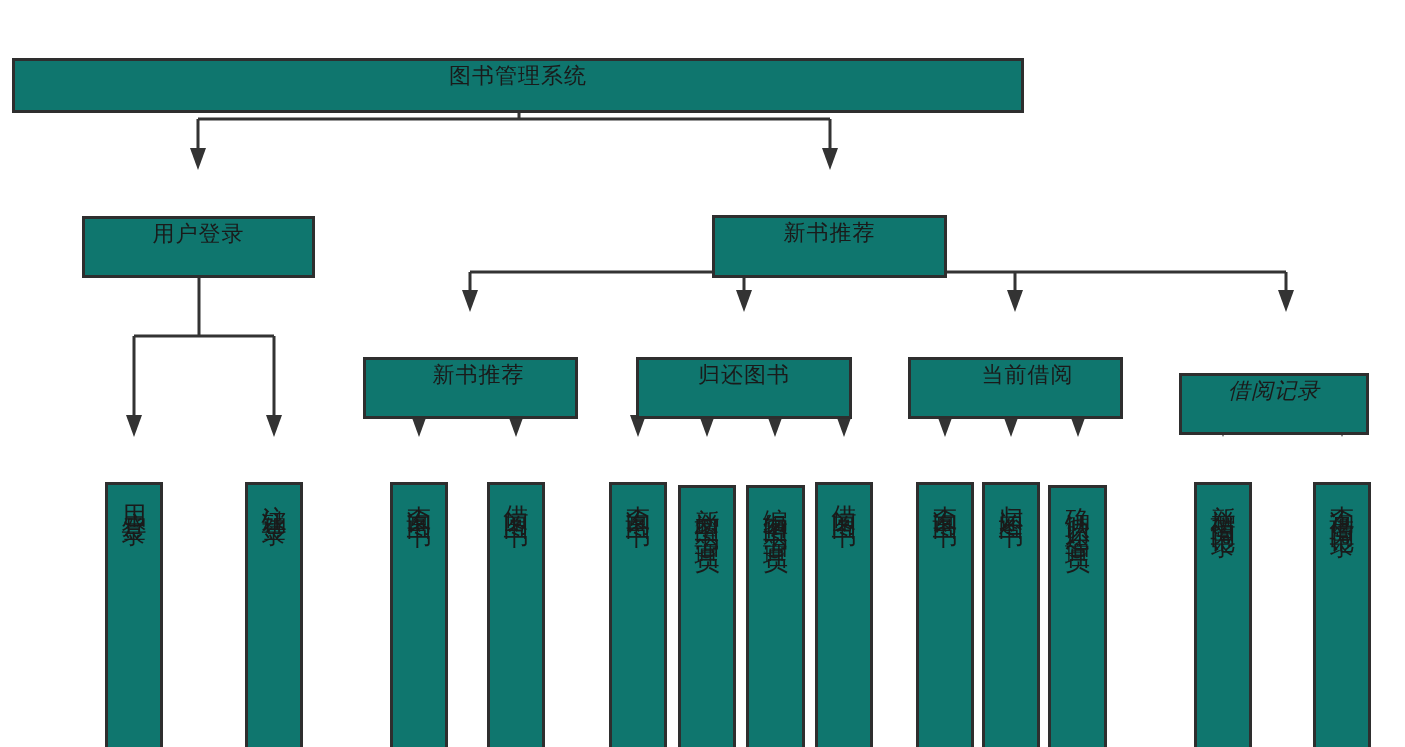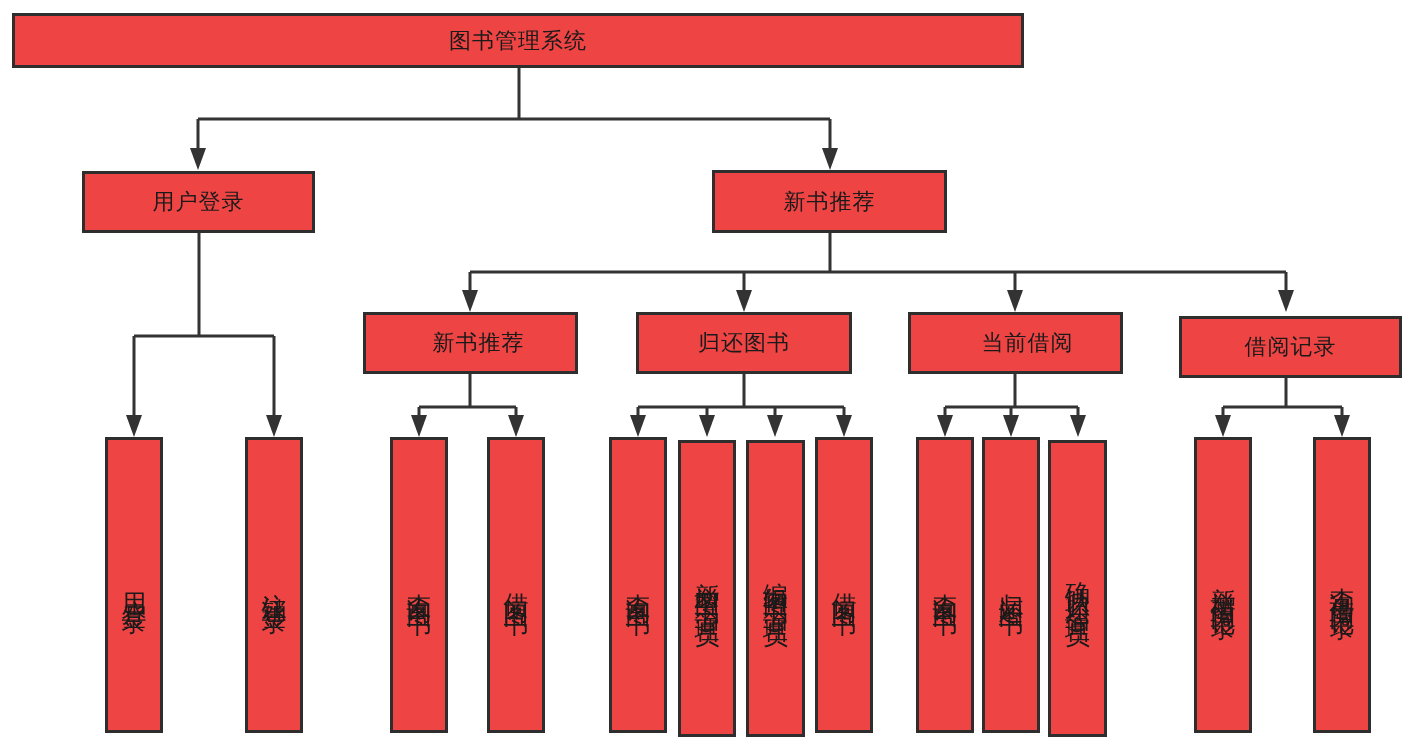--- a/index.html
+++ b/index.html
@@ -8,41 +8,42 @@
     width:1405px;height:747px;
     background:var(--bg,#fff);
     overflow:hidden;
     font-family:"Liberation Sans","DejaVu Sans",sans-serif;
   }
   #connectors{position:absolute;left:0;top:0;z-index:1;}
   .node{
     position:absolute;
     box-sizing:border-box;
     border:3px solid var(--border,#2e2e2e);
-    background:#ef4444;
-    display:flex;align-items:center;justify-content:center;
+    background:#0f766e;
+    display:flex;align-items:flex-start;justify-content:center;
     color:var(--text,#1a1a1a);
     z-index:2;
+    margin-top:45px;
   }
   .node.h{font-size:22px;letter-spacing:1px;}
   .node.v span{
     writing-mode:vertical-rl;
     text-orientation:mixed;
     font-size:25px;
     line-height:1;
     letter-spacing:6px;
   }
   
   #n-root          {left:12px;  top:13px;  width:1012px;height:55px;}
   #n-user-login    {left:82px;  top:171px; width:233px; height:62px;}
   #n-book-mgmt     {left:712px; top:170px; width:235px; height:63px;}
   #n-new-book-rec  {left:363px; top:312px; width:215px; height:62px;padding-left:16px;}
   #n-book-borrow   {left:636px; top:312px; width:216px; height:62px;}
   #n-current-borrow{left:908px; top:312px; width:215px; height:62px;padding-left:24px;}
-  #n-borrow-records{left:1179px;top:316px; width:223px; height:62px;}
+  #n-borrow-records{left:1179px;top:328px; width:190px; height:62px;font-style:italic;}
   #n-login-leaf    {left:105px; top:437px; width:58px;  height:296px;}
   #n-logout-leaf   {left:245px; top:437px; width:58px;  height:296px;}
   #n-rec-query     {left:390px; top:437px; width:58px;  height:296px;}
   #n-rec-borrow    {left:487px; top:437px; width:58px;  height:296px;}
   #n-bb-query      {left:609px; top:437px; width:58px;  height:296px;}
   #n-bb-add        {left:678px; top:440px; width:58px;  height:297px;}
   #n-bb-edit       {left:746px; top:440px; width:59px;  height:297px;}
   #n-bb-borrow     {left:815px; top:437px; width:58px;  height:296px;}
   #n-cb-query      {left:916px; top:437px; width:58px;  height:296px;}
   #n-cb-return     {left:982px; top:437px; width:58px;  height:296px;}

